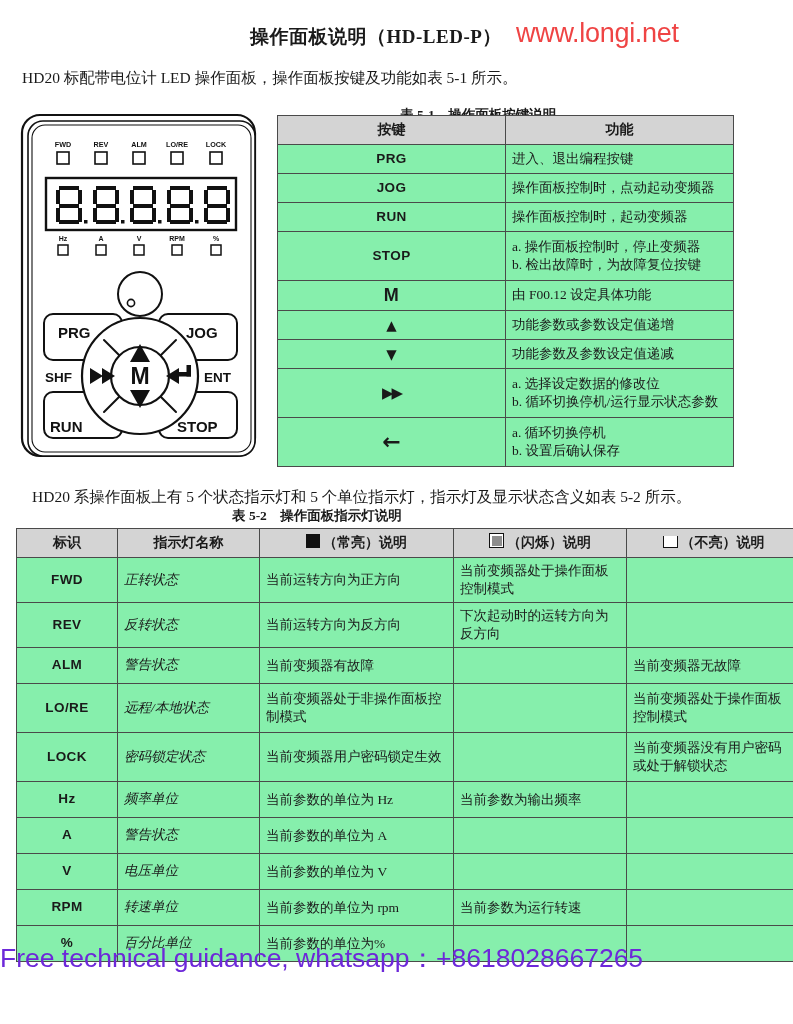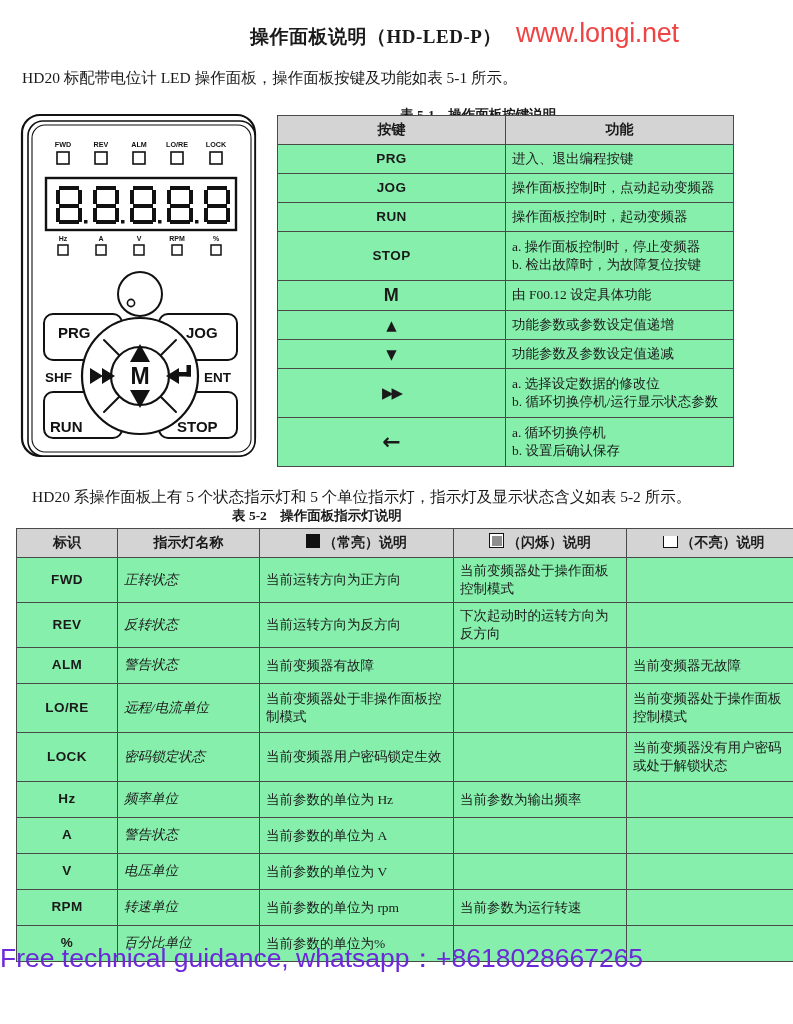--- a/index.html
+++ b/index.html
@@ -357,21 +357,21 @@
       </tr>
       <tr>
         <td class="keycell" style="height:31px">ALM</td>
         <td class="namecell">警告状态</td>
         <td class="desc">当前变频器有故障</td>
         <td class="desc"></td>
         <td class="desc">当前变频器无故障</td>
       </tr>
       <tr>
         <td class="keycell" style="height:44px">LO/RE</td>
-        <td class="namecell">远程/电流单位</td>
+        <td class="namecell">远程/本地状态</td>
         <td class="desc">当前变频器处于非操作面板控制模式</td>
         <td class="desc"></td>
         <td class="desc">当前变频器处于操作面板控制模式</td>
       </tr>
       <tr>
         <td class="keycell" style="height:44px">LOCK</td>
         <td class="namecell">密码锁定状态</td>
         <td class="desc">当前变频器用户密码锁定生效</td>
         <td class="desc"></td>
         <td class="desc">当前变频器没有用户密码或处于解锁状态</td>

